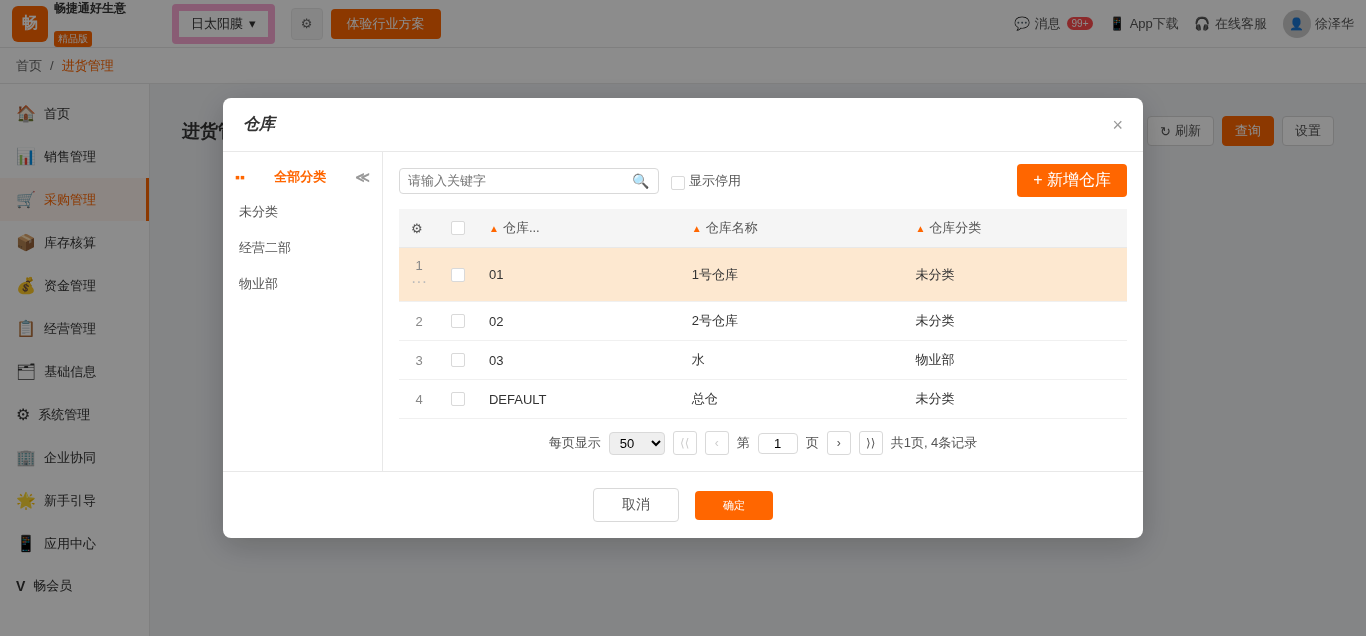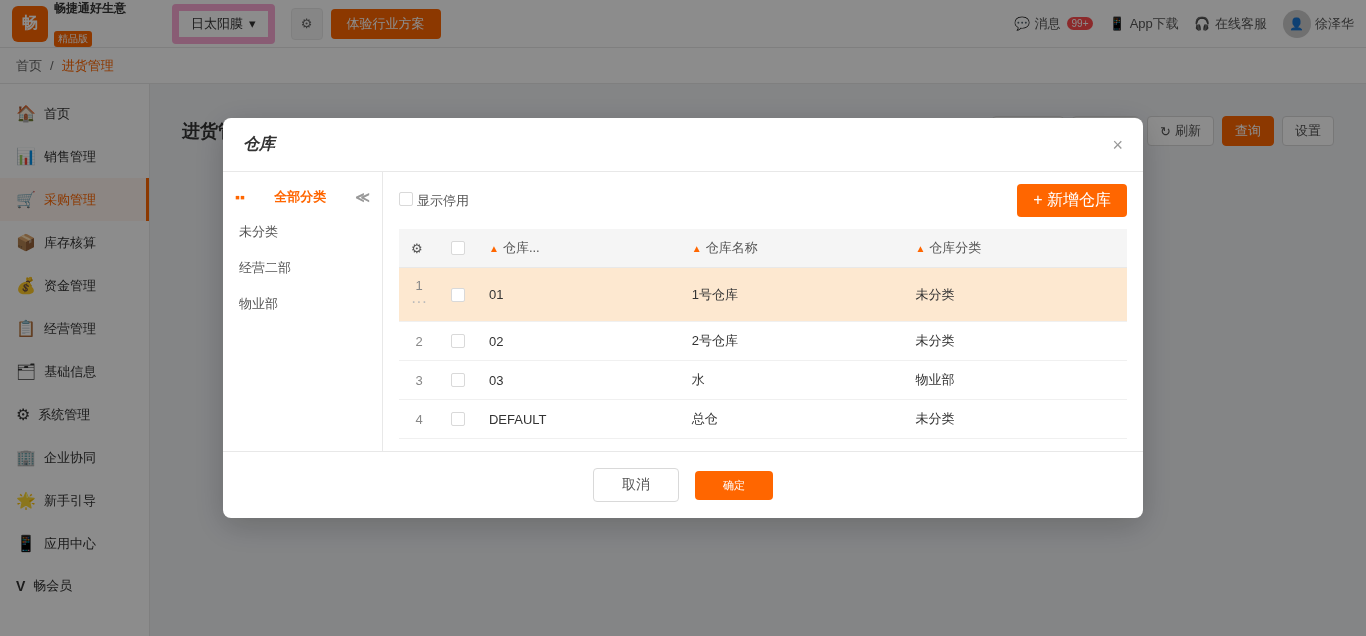--- a/index.html
+++ b/index.html
@@ -251,21 +251,21 @@
       border: none;
       outline: none;
       font-size: 13px;
       color: #999;
       width: 100%;
       background: transparent;
     }
     .search-icon { color: #bbb; font-size: 14px; }
     .show-disabled {
       display: flex;
-      align-items: flex-start;
+      align-items: flex-end;
       gap: 4px;
       color: #555;
       font-size: 13px;
     }
     .checkbox-empty {
       width: 14px;
       height: 14px;
       border: 1px solid #d9d9d9;
       border-radius: 2px;
       background: #fff;
@@ -557,20 +557,24 @@
           <span class="cat-collapse">≪</span>
         </div>
         <div class="cat-item">未分类</div>
         <div class="cat-item">经营二部</div>
         <div class="cat-item">物业部</div>
       </div>
 
       <div class="table-area">
 
         <div class="table-toolbar">
+          <div class="search-box">
+            <input class="search-input" type="text" placeholder="请输入关键字" style="">
+            <span class="search-icon">🔍</span>
+          </div>
           <div class="show-disabled">
             <div class="checkbox-empty"></div>
             <span>显示停用</span>
           </div>
           <button class="btn-add-warehouse">+ 新增仓库</button>
         </div>
 
         <table class="data-table">
           <thead>
             <tr>
@@ -633,20 +637,37 @@
       <td class="checkbox-cell">
         <div class="checkbox-empty"></div>
       </td>
       <td>DEFAULT</td>
       <td>总仓</td>
       <td>未分类</td>
     </tr>
             </tbody>
         </table>
 
+        <div class="pagination-row">
+          <span>每页显示</span>
+          <select class="page-select">
+            <option>50</option>
+            <option>10</option>
+            <option>20</option>
+            <option>100</option>
+          </select>
+          <div class="page-btn disabled">⟨⟨</div>
+          <div class="page-btn disabled">‹</div>
+          <span>第</span>
+          <input class="page-input" type="text" value="1" style="">
+          <span>页</span>
+          <div class="page-btn">›</div>
+          <div class="page-btn">⟩⟩</div>
+          <span>共1页, 4条记录</span>
+        </div>
       </div>
     </div>
 
     <div class="modal-footer">
       <button class="btn-cancel">取消</button>
       <button class="btn-confirm">确定</button>
     </div>
   </div>
 </div>
 

